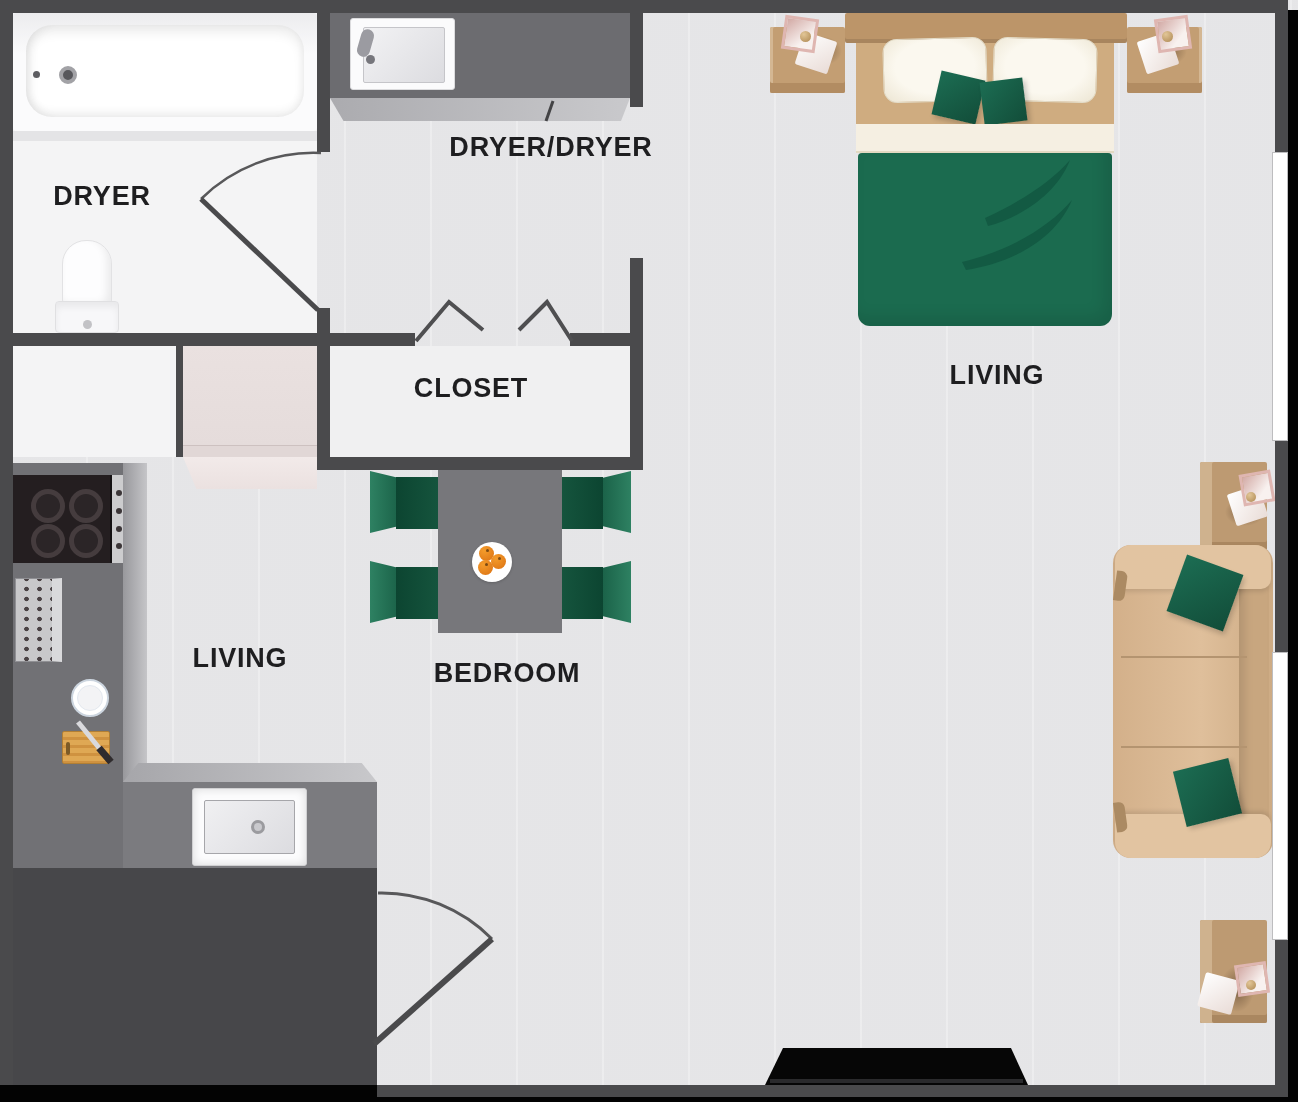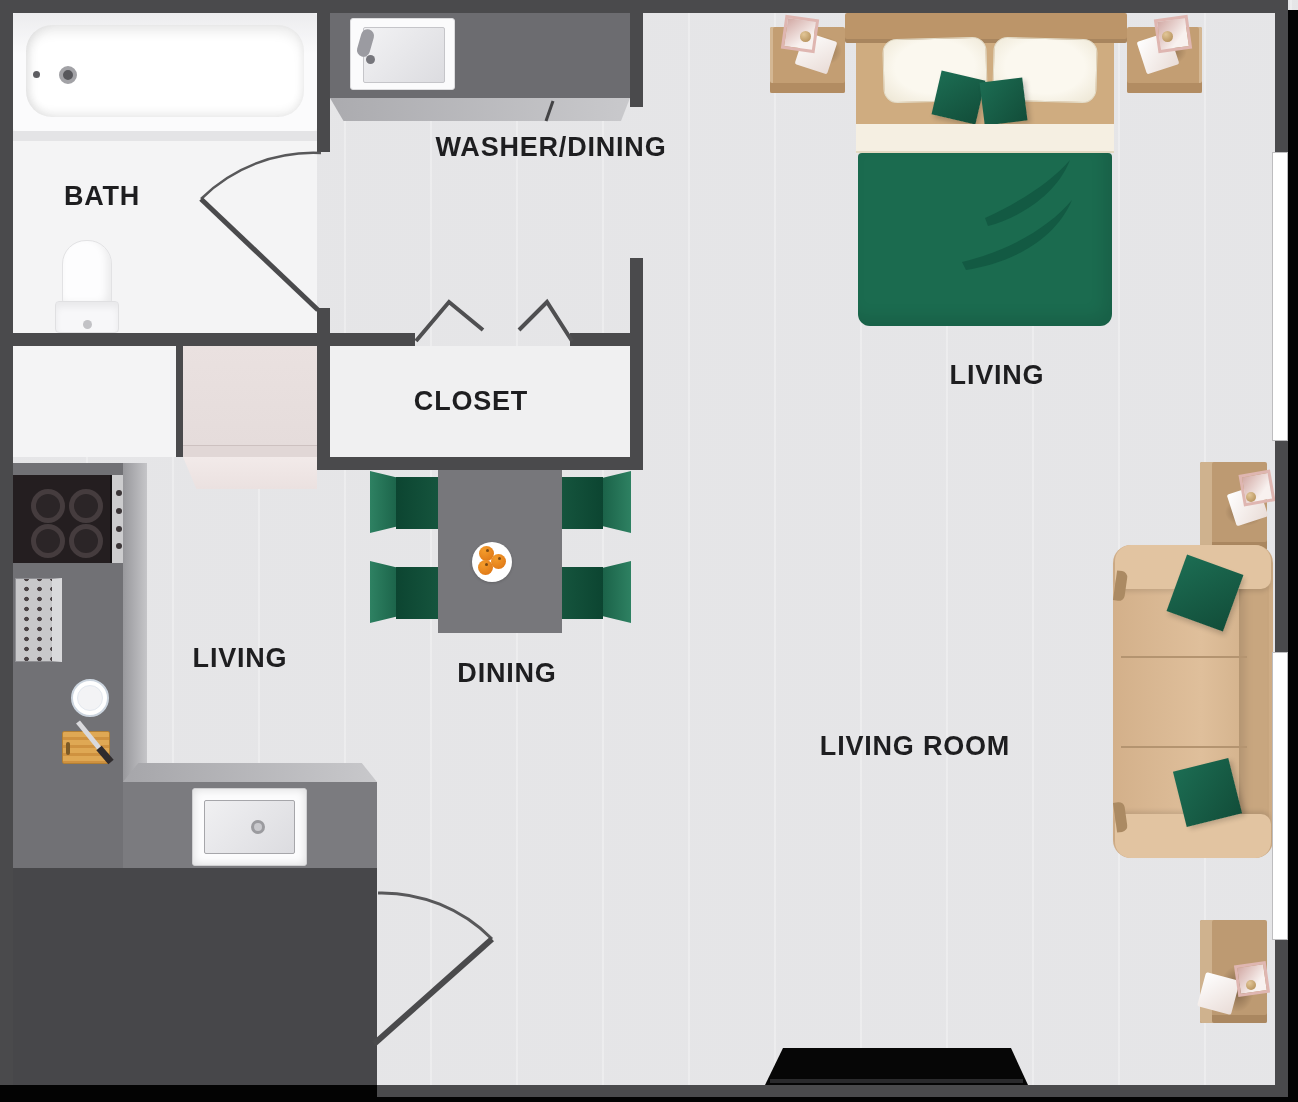--- a/index.html
+++ b/index.html
@@ -197,21 +197,20 @@
     <line x1="78" y1="722" x2="100" y2="749" stroke="#d9d9dd" stroke-width="5"></line>
     <line x1="99" y1="748" x2="111" y2="762" stroke="#2f2b2d" stroke-width="7"></line>
 
     <path d="M985,218 C1022,201 1052,181 1070,160 C1056,196 1018,218 988,226 Z" fill="#135a43"></path>
     <path d="M962,262 C1012,250 1050,226 1072,200 C1054,243 1006,264 966,270 Z" fill="#135a43"></path>
 
     <polygon points="765,1085 783,1048 1011,1048 1028,1085" fill="#060606"></polygon>
     <line x1="770" y1="1081" x2="1023" y2="1081" stroke="#2a2a2c" stroke-width="4"></line>
   </svg>
 
-  <div class="label" style="left:102px;top:196px;">BATH</div>
-  <div class="label" style="left:551px;top:147px;">WASHER/DINING</div>
-  <div class="label" style="left:471px;top:401px;">CLOSET</div>
+  <div class="label" style="left:102px;top:196px;">DRYER</div>
+  <div class="label" style="left:551px;top:147px;">DRYER/DRYER</div>
+  <div class="label" style="left:471px;top:388px;">CLOSET</div>
   <div class="label" style="left:997px;top:375px;">LIVING</div>
   <div class="label" style="left:240px;top:658px;">LIVING</div>
-  <div class="label" style="left:507px;top:673px;">DINING</div>
-  <div class="label" style="left:915px;top:746px;">LIVING ROOM</div>
+  <div class="label" style="left:507px;top:673px;">BEDROOM</div>
 
 </div>
 
 </body></html>

